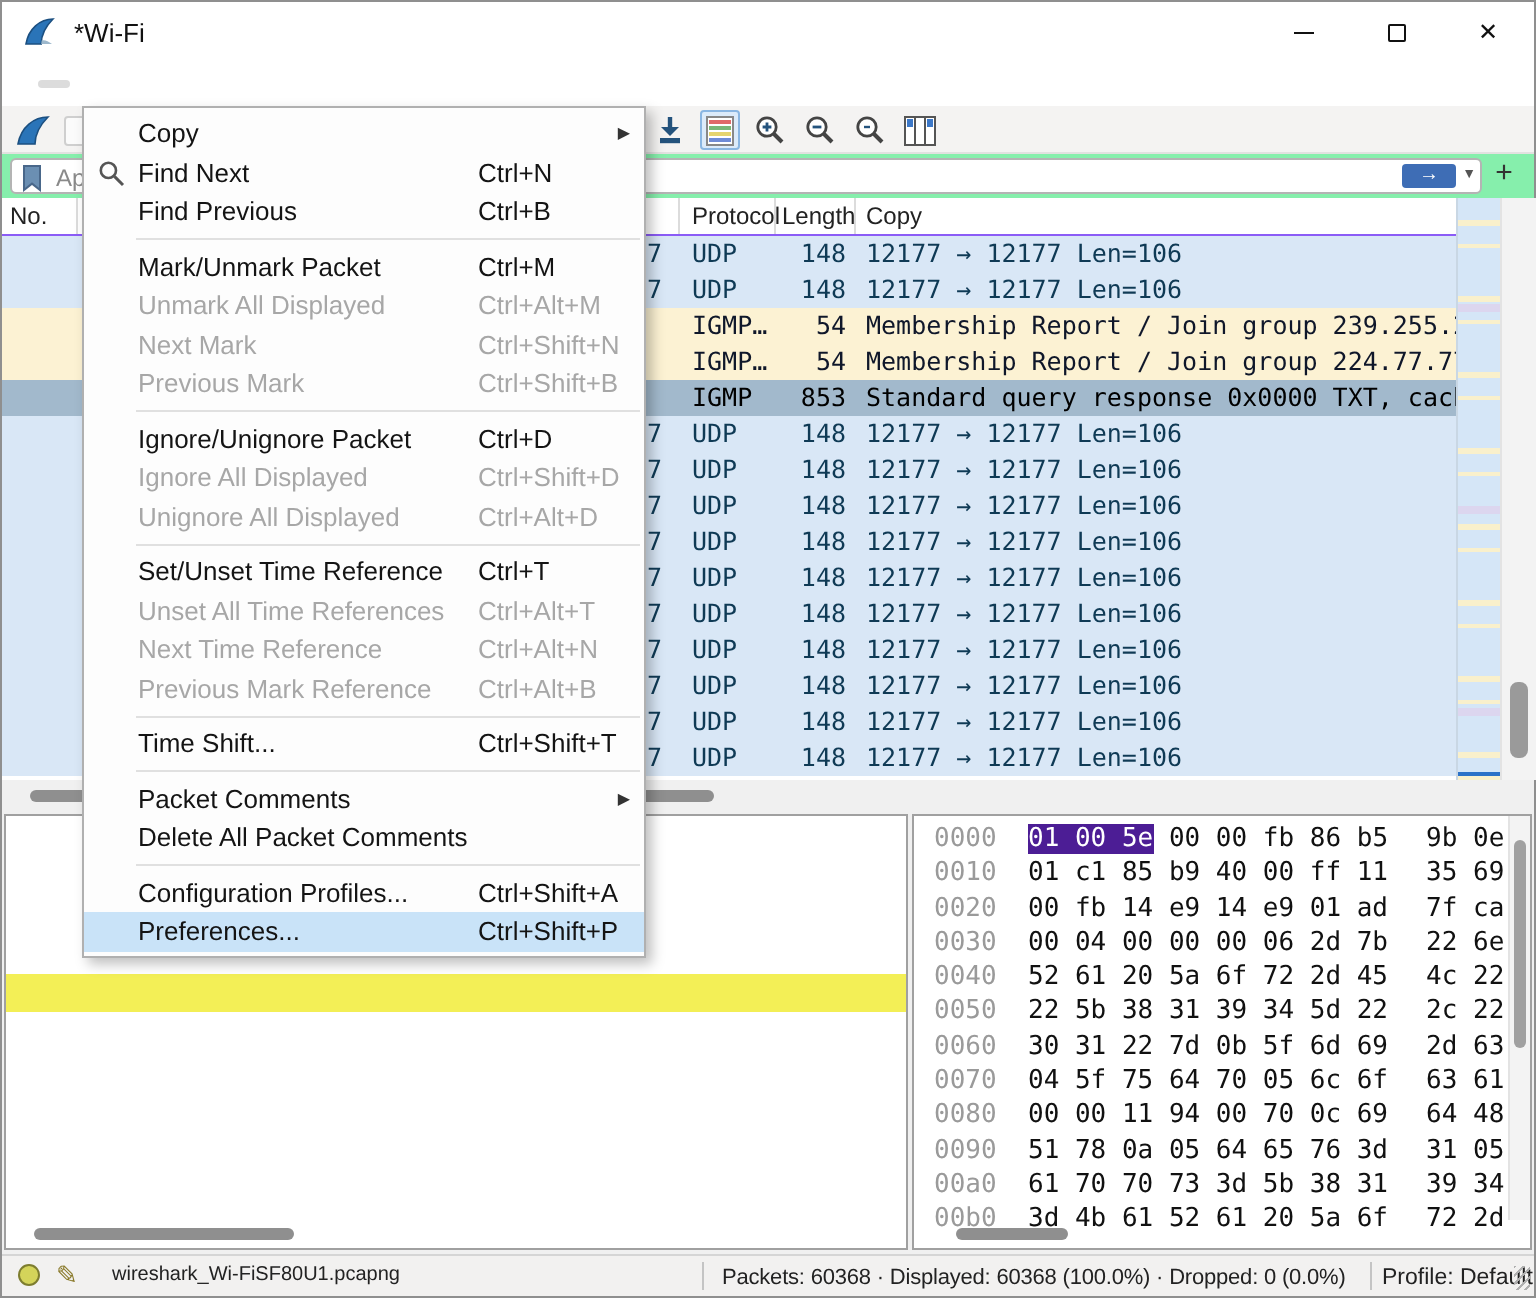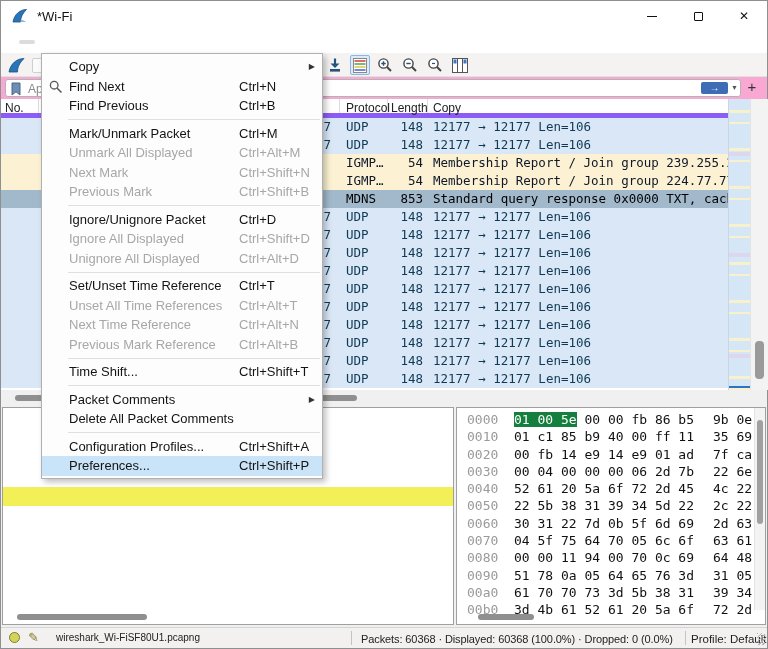--- a/index.html
+++ b/index.html
@@ -25,31 +25,31 @@
 
 
 .toolbar{position:absolute;left:0;top:52px;right:0;height:24px;background:#f4f3f2;border-bottom:1px solid #e2e1e0}
 .tb-left{position:absolute;left:6px;top:3px;display:flex;gap:8px;align-items:center}
 .tb-sliver{position:absolute;left:31px;top:5px;width:12px;height:15px;border:1px solid #cfcfcf;background:#fbfbfb;border-radius:2px}
 .tb-group{position:absolute;left:324px;top:2px;display:flex;gap:5px;align-items:center}
 .tbtn{width:20px;height:20px;display:flex;align-items:center;justify-content:center;border:1px solid transparent;border-radius:2px}
 .tbtn.active{background:#dcebfa;border-color:#8ab6e2}
 
 
-.filterbar{position:absolute;left:0;top:76px;right:0;height:22px;background:#f9a8d4}
+.filterbar{position:absolute;left:0;top:76px;right:0;height:22px;background:#86efac}
 .ffield{position:absolute;left:4px;top:2px;width:736px;height:18px;background:#fff;border:1px solid #b4b4b4;border-radius:3px}
 .fbookmark{position:absolute;left:4px;top:2px}
 .fph{position:absolute;left:22px;top:2px;font-size:12px;color:#8a8a8a;line-height:14px}
 .fapply{position:absolute;right:12px;top:2px;width:27px;height:12px;background:#3e6db5;border-radius:2px;display:flex;align-items:center;justify-content:center;color:#fff;font-size:10px;line-height:10px}
 .fcaret{position:absolute;right:2px;top:4px;font-size:7px;color:#555}
 .fplus{position:absolute;right:6px;top:1px;font-size:15px;color:#333;width:18px;text-align:center}
 
 
 .plist{position:absolute;left:0;top:98px;right:0;height:291px;background:#fff}
-.phead{position:absolute;left:0;top:0;right:0;height:19px;background:#fff;border-bottom:5px solid #8b5cf6;font-size:12px;color:#222}
+.phead{position:absolute;left:0;top:0;right:0;height:19px;background:#fff;border-bottom:1px solid #8b5cf6;font-size:12px;color:#222}
 .phead span{position:absolute;top:2px}
 .h-no{left:4px}.h-proto{left:345px}.h-len{left:390px}.h-info{left:432px}
 .vline{position:absolute;top:0;bottom:0;width:1px;background:#dcdcdc}
 .prows{position:absolute;left:0;top:19px;width:727px}
 .prow{position:relative;height:18px;width:727px;overflow:hidden;font-family:"DejaVu Sans Mono","Liberation Mono",monospace;font-size:12.5px;line-height:18px;white-space:pre}
 .prow span{position:absolute;top:0}
 .c-no{left:284px;width:46px;text-align:right}
 .c-proto{left:345px}
 .c-len{left:374px;width:48px;text-align:right}
 .c-info{left:432px}
@@ -70,21 +70,21 @@
 .details{position:absolute;left:1px;top:406px;width:452px;height:218px;background:#fff;border:1px solid #a0a0a0;overflow:hidden}
 .drow{position:relative;height:19px;line-height:19px;font-family:"DejaVu Sans Mono","Liberation Mono",monospace;font-size:12.5px;color:#111;white-space:pre;overflow:hidden}
 .drow.hl{background:#f3ef56}
 .drows{position:absolute;left:0;top:3px;right:0}
 .dhthumb{position:absolute;left:14px;bottom:4px;width:130px;height:6px;background:#8f8f8f;border-radius:3px}
 
 .hexpane{position:absolute;left:455px;top:406px;right:1px;height:218px;background:#fff;border:1px solid #a0a0a0;overflow:hidden}
 .hexrows{position:absolute;left:0;top:3px;right:12px;overflow:hidden}
 .hxrow{height:17.3px;line-height:17.3px;font-family:"DejaVu Sans Mono","Liberation Mono",monospace;font-size:13px;white-space:pre;color:#111;overflow:hidden}
 .off{display:inline-block;padding-left:10px;width:57px;color:#9a9a9a}
-.hsel{background:#15803d;color:#fff}
+.hsel{background:#4c1d95;color:#fff}
 .tail{margin-left:19px}
 .hvtrack{position:absolute;right:0;top:0;width:11px;bottom:14px;background:#f3f3f3;border-left:1px solid #e3e3e3}
 .hvthumb{position:absolute;left:2px;top:12px;width:6px;height:104px;background:#a0a0a0;border-radius:3px}
 .hhthumb{position:absolute;left:21px;bottom:4px;width:56px;height:6px;background:#8f8f8f;border-radius:3px}
 
 
 .statusbar{position:absolute;left:0;bottom:0;right:0;height:21px;background:#f2f1f0;border-top:1px solid #d5d5d5;font-size:11px;color:#222}
 .sb-dot{position:absolute;left:8px;top:4px;width:11px;height:11px;border-radius:50%;background:#d4d45a;border:1px solid #7d7d2f}
 .sb-pencil{position:absolute;left:27px;top:2px;font-size:13px;color:#8a7a2a}
 .sb-file{position:absolute;left:55px;top:4px;font-size:10px}
@@ -243,21 +243,21 @@
           <span class="c-info">Membership Report / Join group 239.255.2</span>
         </div>
         <div class="prow igmp">
           
           <span class="c-proto">IGMP…</span>
           <span class="c-len">54</span>
           <span class="c-info">Membership Report / Join group 224.77.77</span>
         </div>
         <div class="prow sel">
           
-          <span class="c-proto">MDNS</span>
+          <span class="c-proto">IGMP</span>
           <span class="c-len">853</span>
           <span class="c-info">Standard query response 0x0000 TXT, cach</span>
         </div>
         <div class="prow udp">
           <span class="c-no">7</span>
           <span class="c-proto">UDP</span>
           <span class="c-len">148</span>
           <span class="c-info">12177 → 12177 Len=106</span>
         </div>
         <div class="prow udp">

